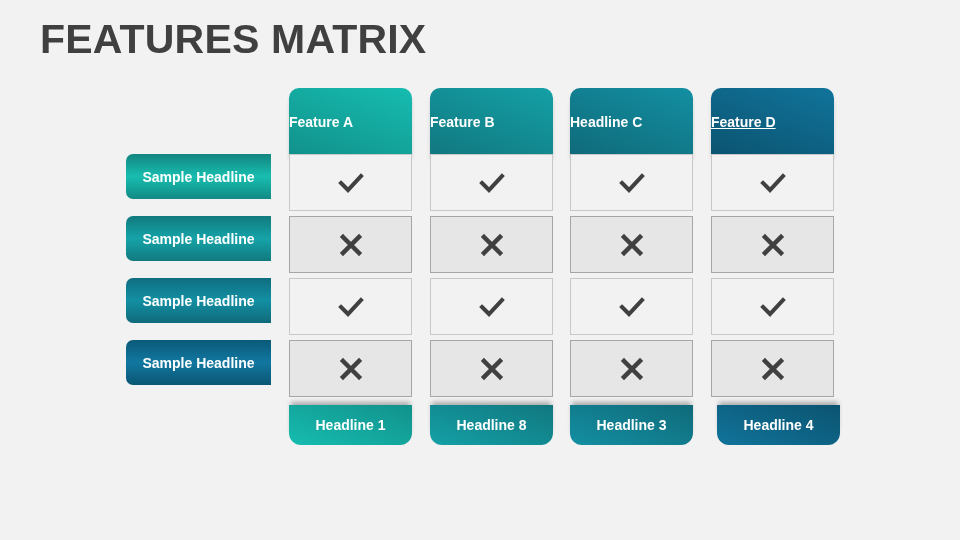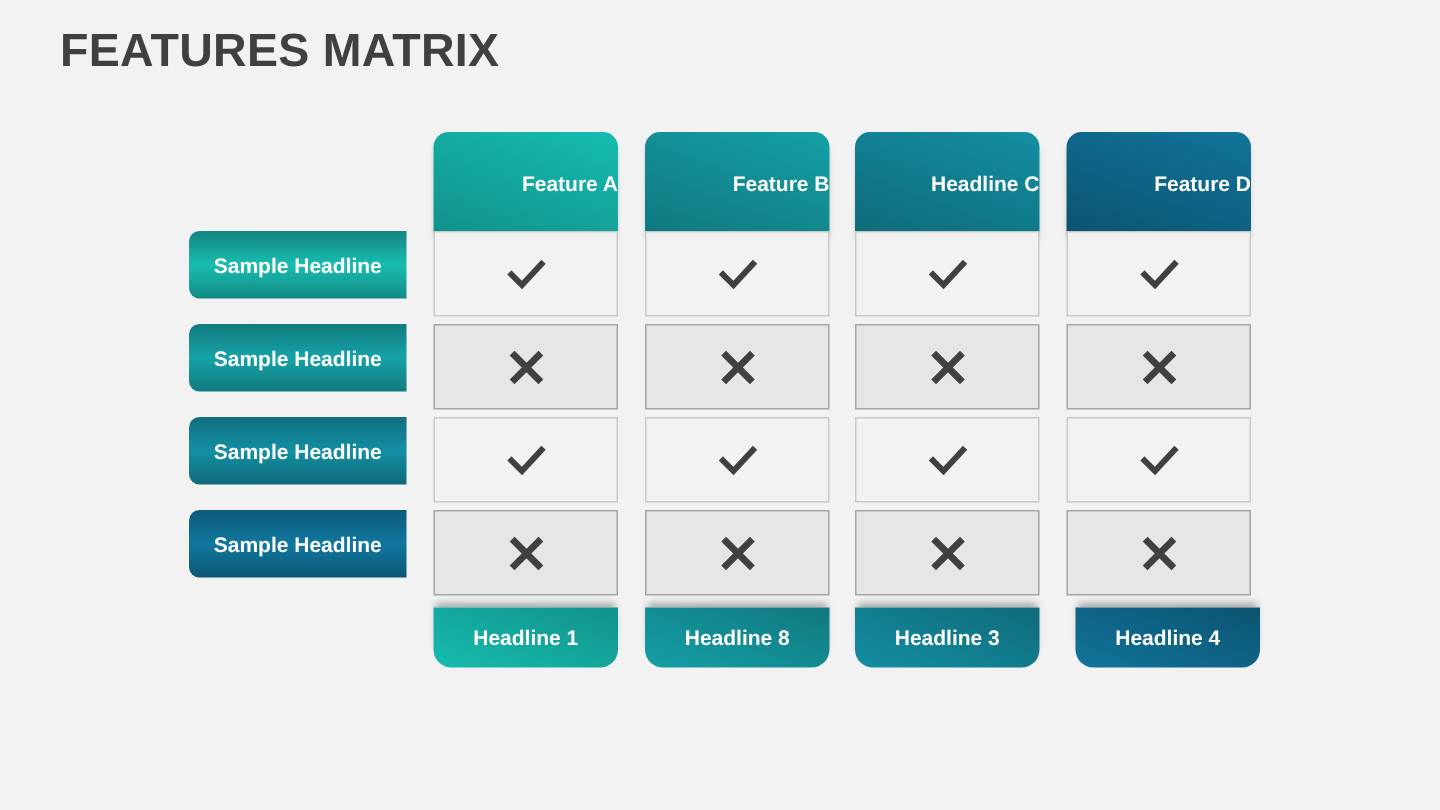--- a/index.html
+++ b/index.html
@@ -1,26 +1,26 @@
 <!DOCTYPE html>
 <html><head>
 <meta charset="utf-8">
 <style>
   html, body { margin:0; padding:0; }
   body {
     width:960px; height:540px; background:#f2f2f2; position:relative; overflow:hidden;
     font-family:"Liberation Sans", sans-serif;
   }
   .title {
-    position:absolute; left:40px; top:16px; font-size:31px; font-weight:bold;
+    position:absolute; left:40px; top:16px; font-size:41px; font-weight:bold;
     color:#404040; letter-spacing:0.2px;
   }
   .feat {
     position:absolute; top:88px; width:123px; height:68px; border-radius:10px 10px 0 0;
-    color:#fff; font-weight:bold; font-size:14px; display:flex; align-items:center; justify-content:flex-end;
+    color:#fff; font-weight:bold; font-size:14px; display:flex; align-items:center; justify-content:flex-start;
     box-shadow:0 5px 5px -2px rgba(0,0,0,0.35);
   }
   .foot {
     position:absolute; top:405px; width:123px; height:40px; border-radius:0 0 12px 12px;
     color:#fff; font-weight:bold; font-size:14px; display:flex; align-items:center; justify-content:center;
     box-shadow:0 -5px 5px -2px rgba(0,0,0,0.3);
   }
   .row-label {
     position:absolute; left:126px; width:145px; height:45px; border-radius:7px 0 0 7px;
     color:#fff; font-weight:bold; font-size:14px; display:flex; align-items:center; justify-content:center;
@@ -39,21 +39,21 @@
 
 <div class="feat" style="left:289px;background:linear-gradient(200deg,#16bcb0,#11918b);">
     <span>Feature A</span>
   </div>
 <div class="feat" style="left:430px;background:linear-gradient(200deg,#14a0a6,#11777f);">
     <span>Feature B</span>
   </div>
 <div class="feat" style="left:570px;background:linear-gradient(200deg,#138fa2,#0f6a79);">
     <span>Headline C</span>
   </div>
-<div class="feat" style="left:711px;background:linear-gradient(200deg,#11749b,#0b5370);">
+<div class="feat" style="left:711px;background:linear-gradient(200deg,#11749b,#0b5370);text-decoration:underline;">
     <span>Feature D</span>
   </div>
 
 <div class="row-label" style="top:154px;background:linear-gradient(180deg,#138580 0%,#18bdb0 50%,#128a85 100%);">
     <span>Sample Headline</span>
   </div>
 <div class="row-label" style="top:216px;background:linear-gradient(180deg,#117a7e 0%,#15a3a8 50%,#117a7e 100%);">
     <span>Sample Headline</span>
   </div>
 <div class="row-label" style="top:278px;background:linear-gradient(180deg,#0f6e80 0%,#138fa3 50%,#0f6a7a 100%);">

